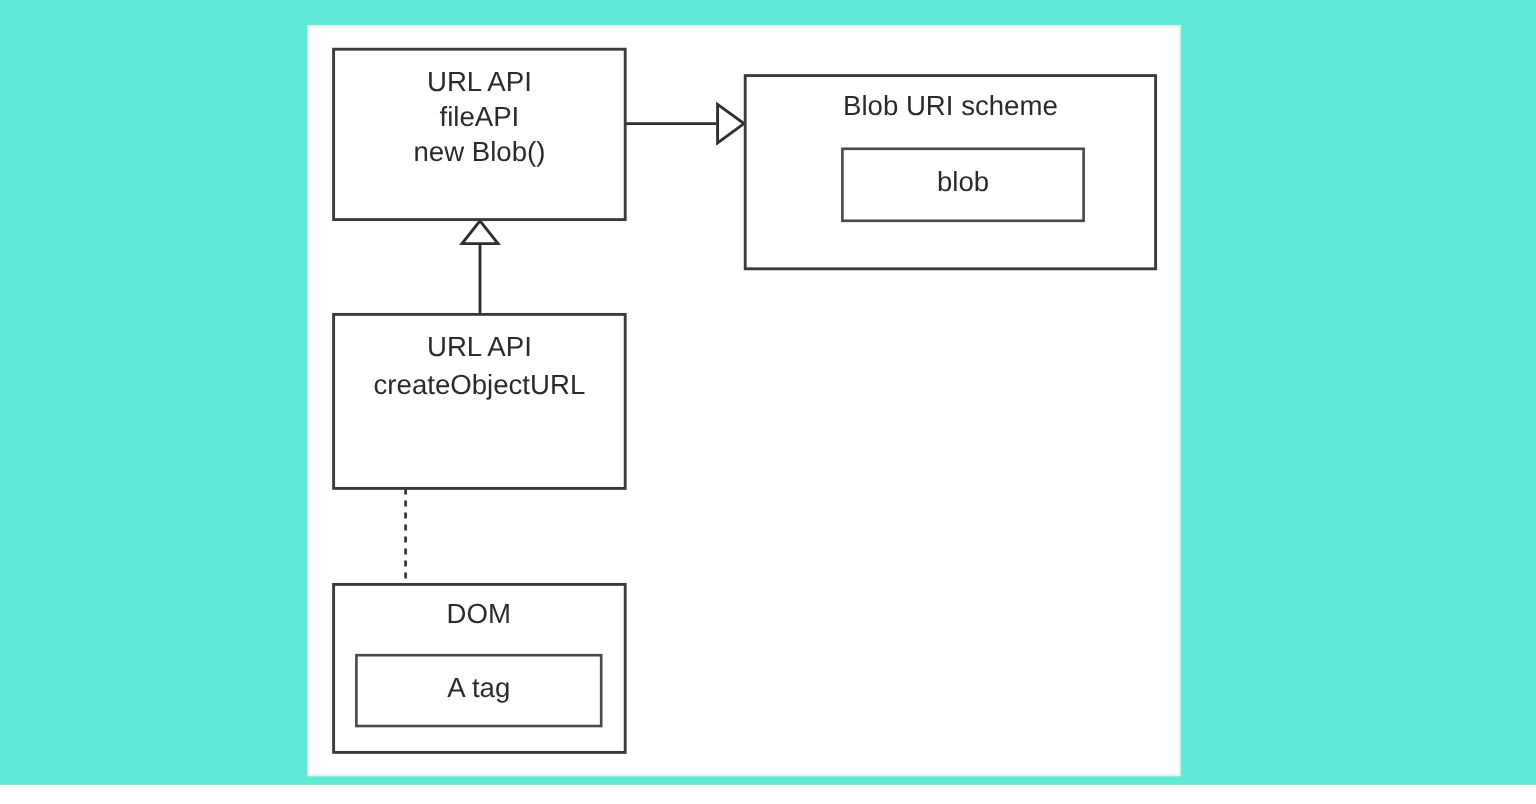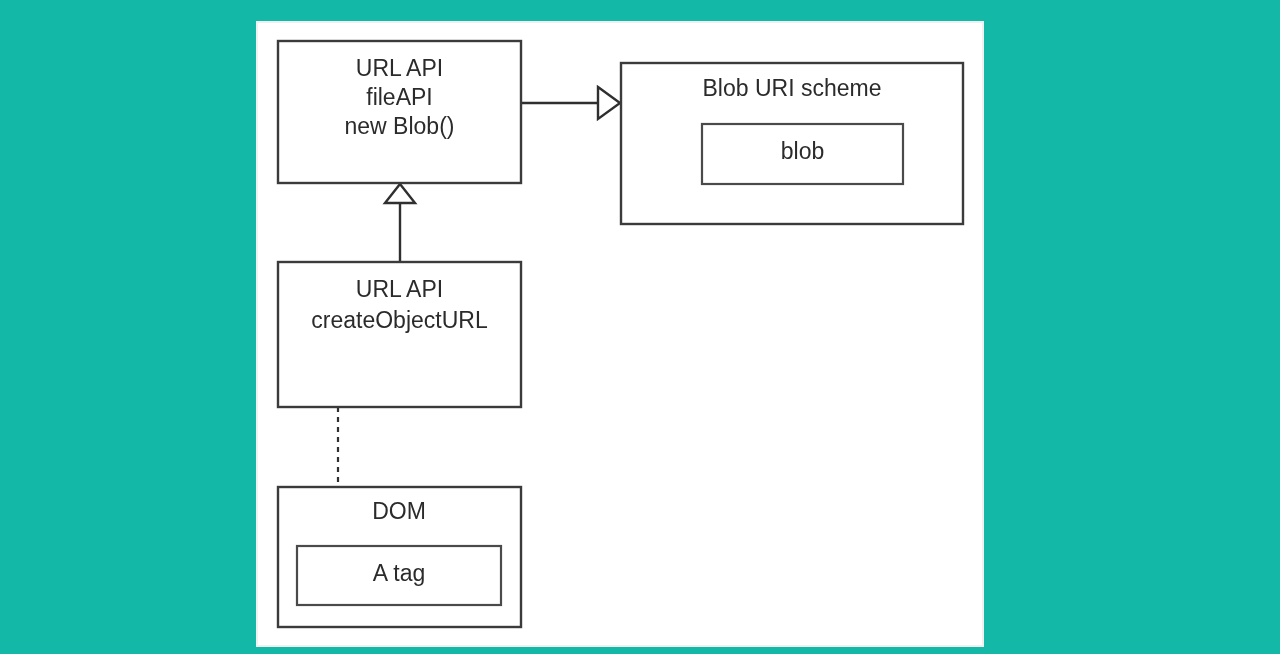--- a/index.html
+++ b/index.html
@@ -10,21 +10,21 @@
   body {
     width: 1280px;
     height: 670px;
     overflow: hidden;
     font-family: "Liberation Sans", "DejaVu Sans", sans-serif;
   }
   #stage {
     position: relative;
     width: 1280px;
     height: 654px;
-    background: #14b8a6;
+    background: #5eead4;
   }
   #diagram-svg {
     position: absolute;
     left: 0;
     top: 0;
     width: 1280px;
     height: 670px;
     display: block;
   }
   .node-label {

